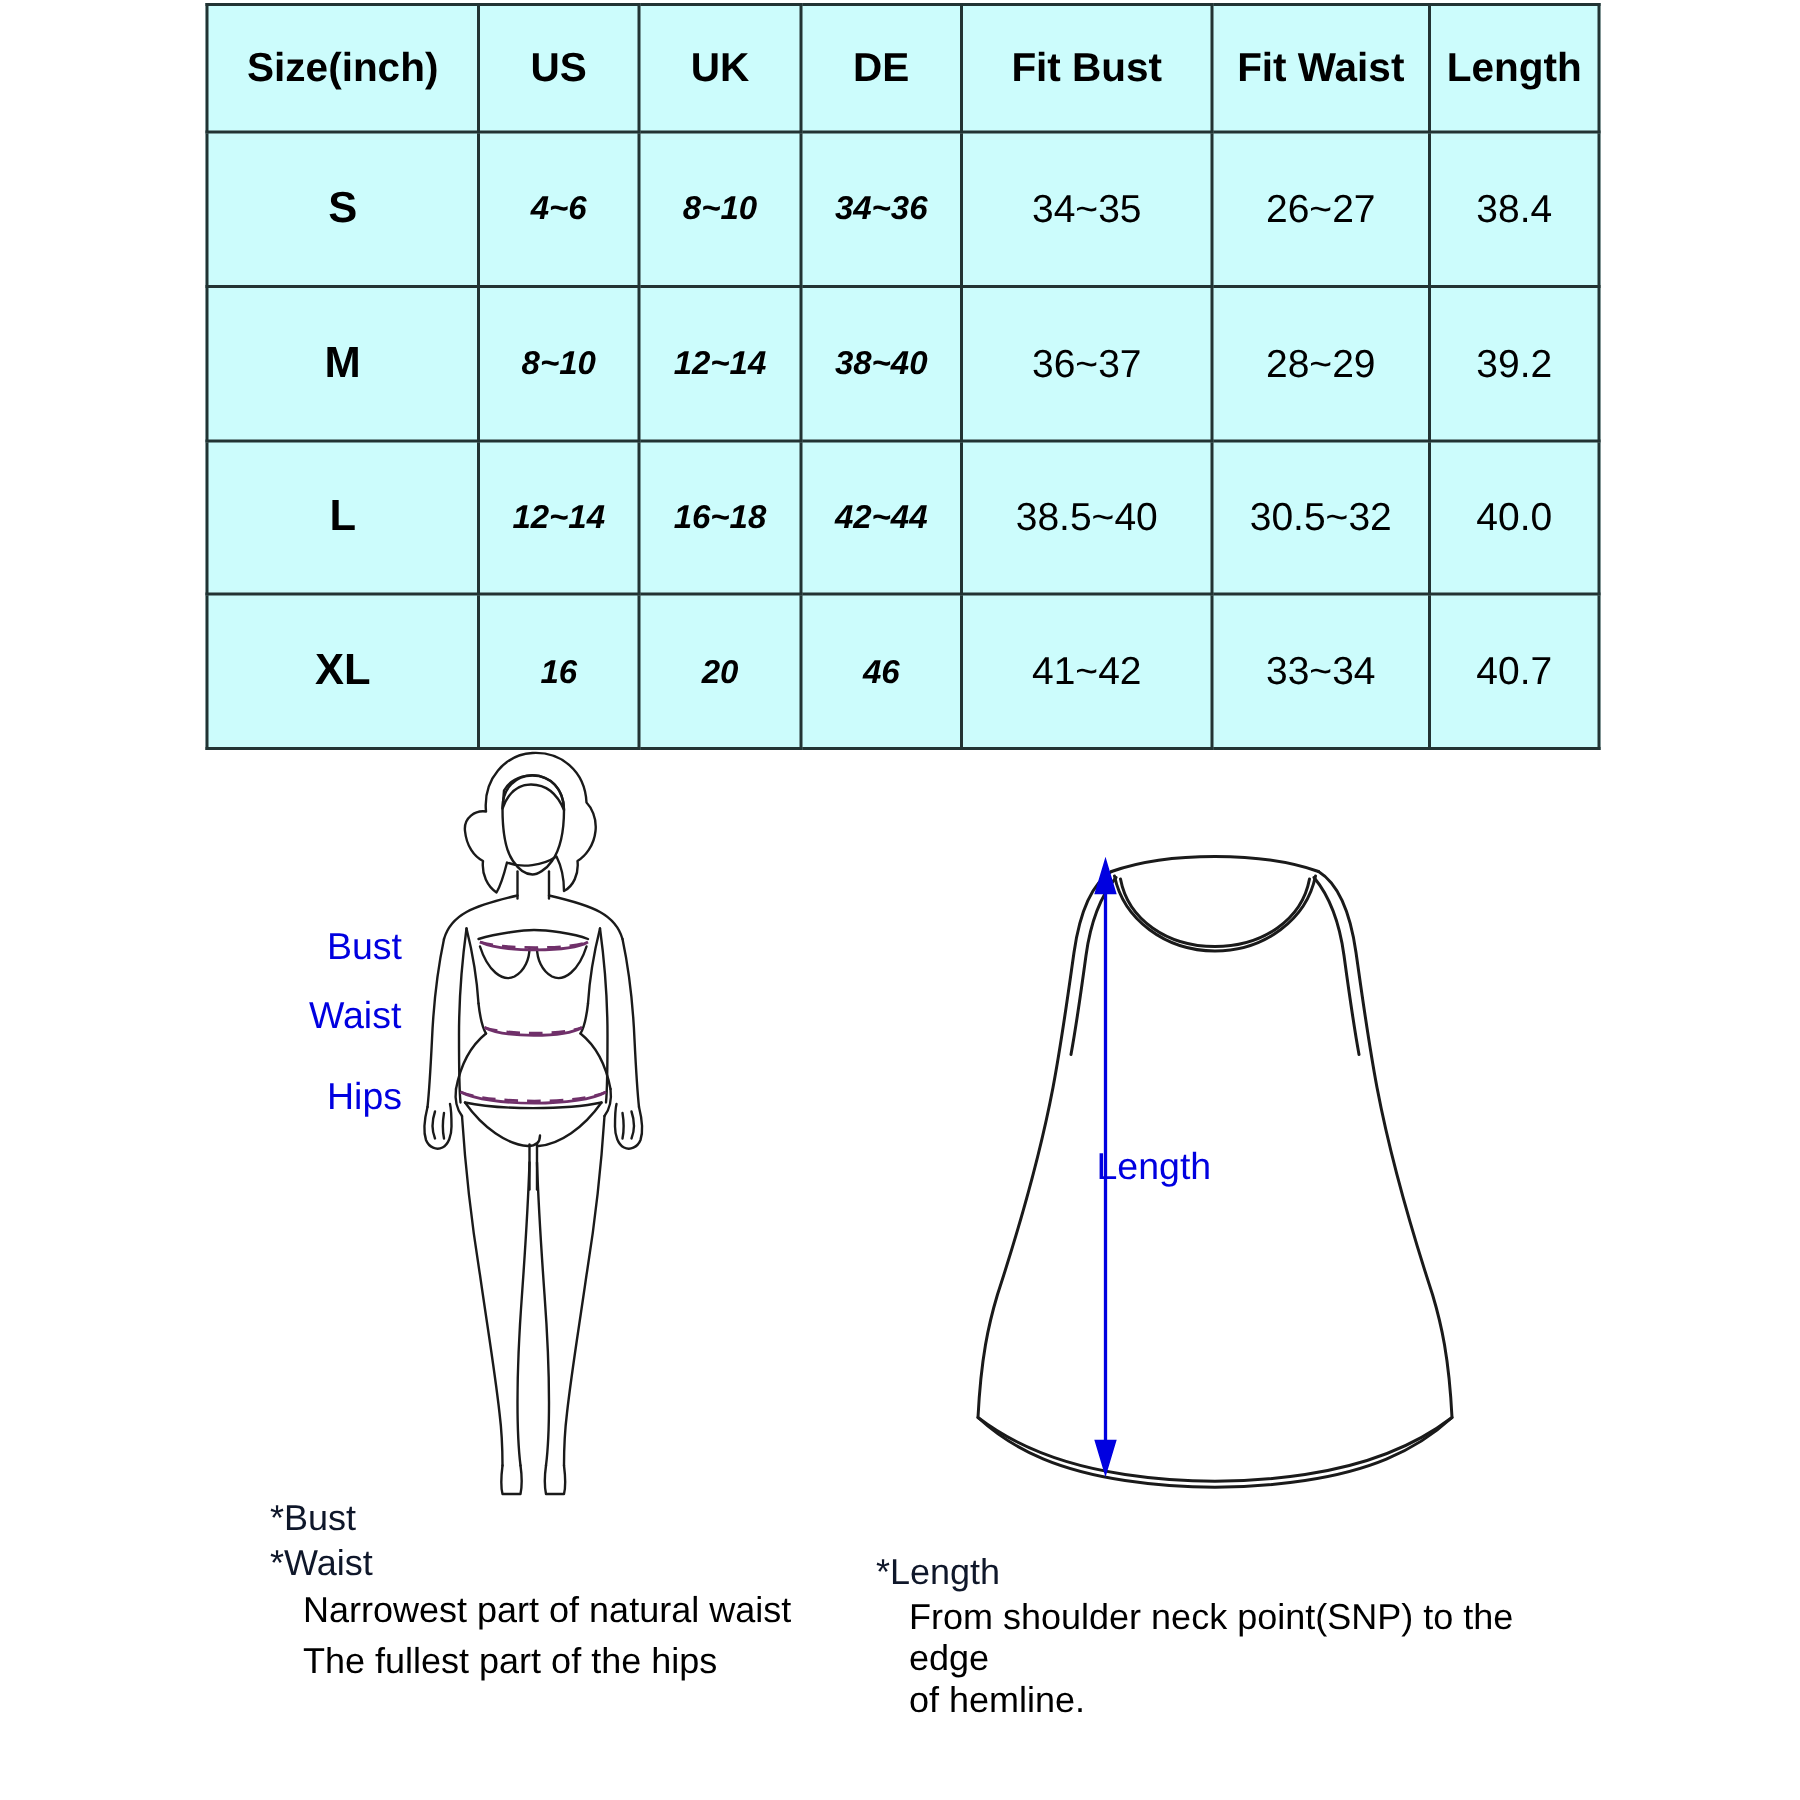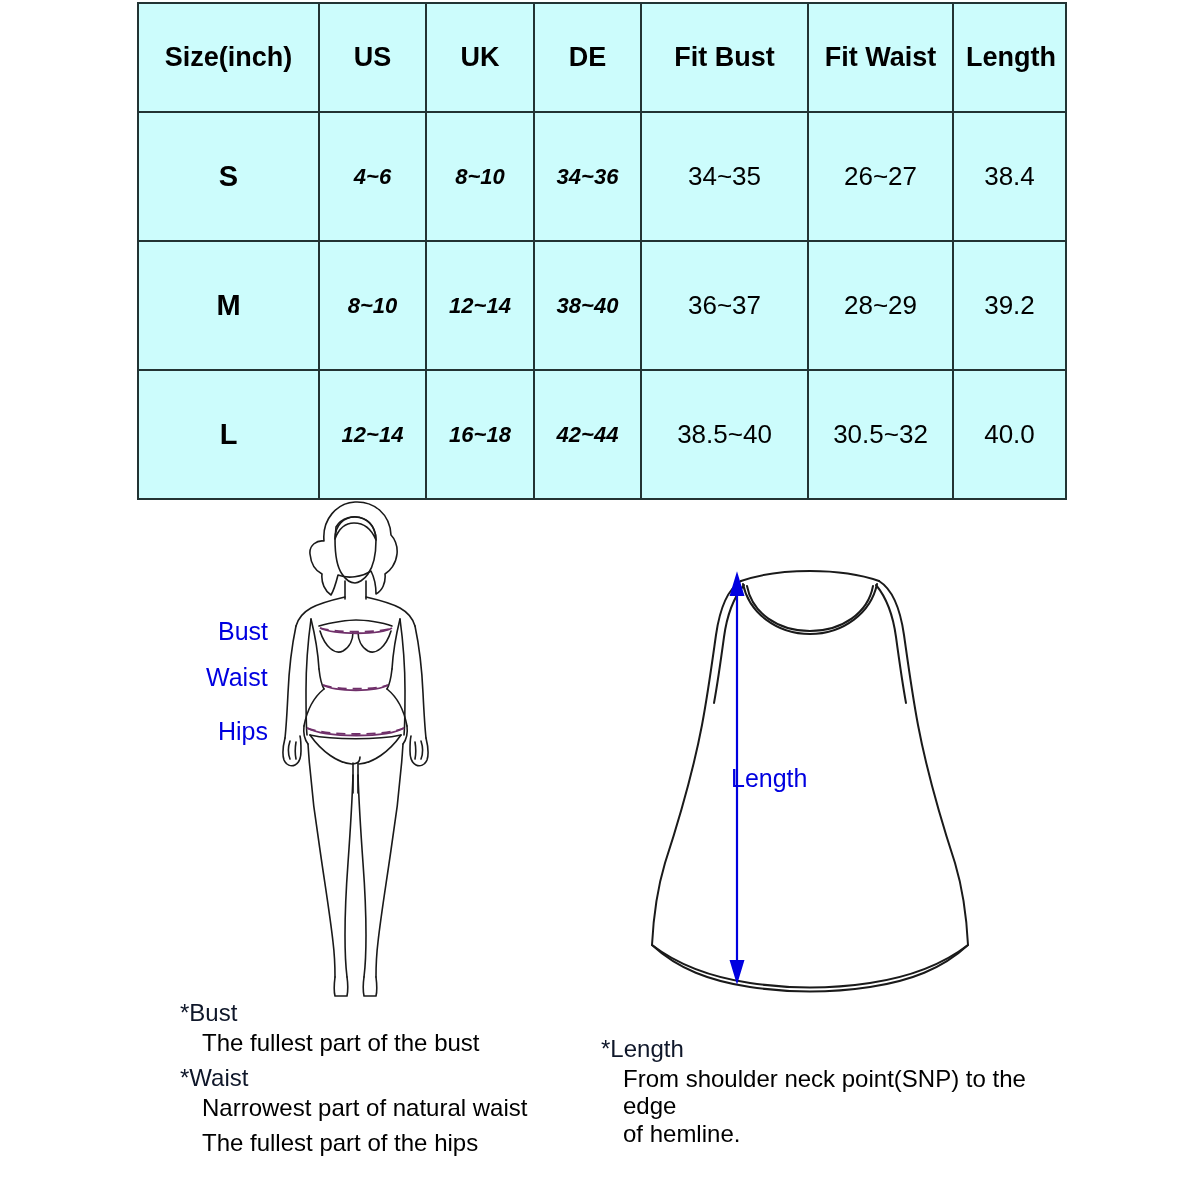--- a/index.html
+++ b/index.html
@@ -29,21 +29,21 @@
     height: 498px;
     table-layout: fixed;
     background: #ccfcfc;
   }
   table.size-table td,
   table.size-table th {
     border: 2px solid #223333;
     background: #ccfcfc;
     text-align: center;
     vertical-align: middle;
-    padding: 12px;
+    padding: 0;
     color: #000000;
   }
   table.size-table th {
     font-weight: bold;
     font-size: 27px;
     height: 83px;
   }
   table.size-table td {
     height: 83px;
   }
@@ -98,21 +98,21 @@
   #label-hips  { left: 218px; top: 717px; }
   #label-length{ left: 731px; top: 764px; }
 
   
   .notes {
     position: absolute;
     font-size: 24px;
     line-height: 1.1;
   }
   #notes-left  { left: 180px; top: 1000px; width: 420px; }
-  #notes-right { left: 601px; top: 1036px; width: 480px; }
+  #notes-right { left: 584px; top: 1036px; width: 480px; }
 
   .note-term {
     color: #0f172a;
     margin: 0 0 4px 0;
     font-size: 24px;
   }
   .note-desc {
     color: #000000;
     margin: 0 0 8px 0;
     padding-left: 22px;
@@ -168,20 +168,29 @@
       </tr>
       <tr>
         <td class="c-size">L</td>
         <td class="c-intl">12~14</td>
         <td class="c-intl">16~18</td>
         <td class="c-intl">42~44</td>
         <td class="c-meas">38.5~40</td>
         <td class="c-meas">30.5~32</td>
         <td class="c-meas">40.0</td>
       </tr>
+      <tr>
+        <td class="c-size">XL</td>
+        <td class="c-intl">16</td>
+        <td class="c-intl">20</td>
+        <td class="c-intl">46</td>
+        <td class="c-meas">41~42</td>
+        <td class="c-meas">33~34</td>
+        <td class="c-meas">40.7</td>
+      </tr>
     </tbody>
   </table>
 </div>
 
 <div id="body-figure">
   <svg width="230" height="505" viewBox="0 0 230 505">
     <g fill="none" stroke="#1a1a1a" stroke-width="1.6" stroke-linejoin="round" stroke-linecap="round">
 
       <path d="M84 46 C82 24 97 8 115 7 C134 6 150 19 151 40
                C154 43 158 50 157 59 C156 69 150 76 145 79
@@ -317,21 +326,20 @@
       <polygon points="97,30 91,50 103,50"></polygon>
       <polygon points="97,436 91,416 103,416"></polygon>
     </g>
   </svg>
 </div>
 
 <span class="meas-label" id="label-length">Length</span>
 
 <div class="notes" id="notes-left">
   <p class="note-term">*Bust</p>
-  <p class="note-desc">The fullest part of the bust</p>
   <p class="note-term">*Waist</p>
   <p class="note-desc">Narrowest part of natural waist</p>
   <p class="note-desc">The fullest part of the hips</p>
 </div>
 
 <div class="notes" id="notes-right">
   <p class="note-term">*Length</p>
   <p class="note-desc">From shoulder neck point(SNP) to the edge</p>
   <p class="note-desc cont">of hemline.</p>
 </div>

